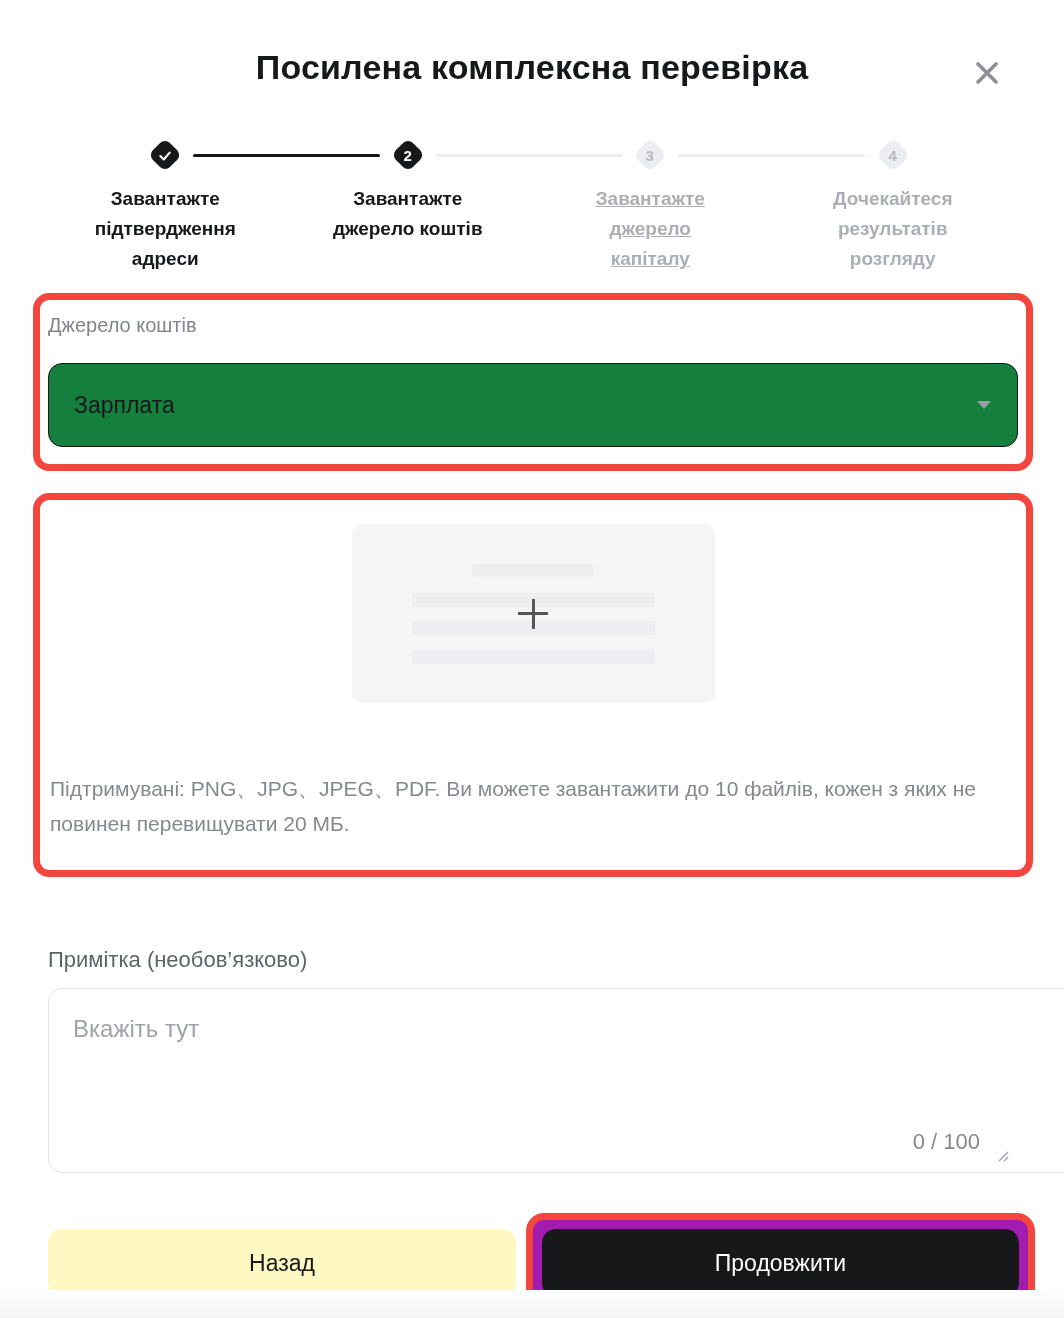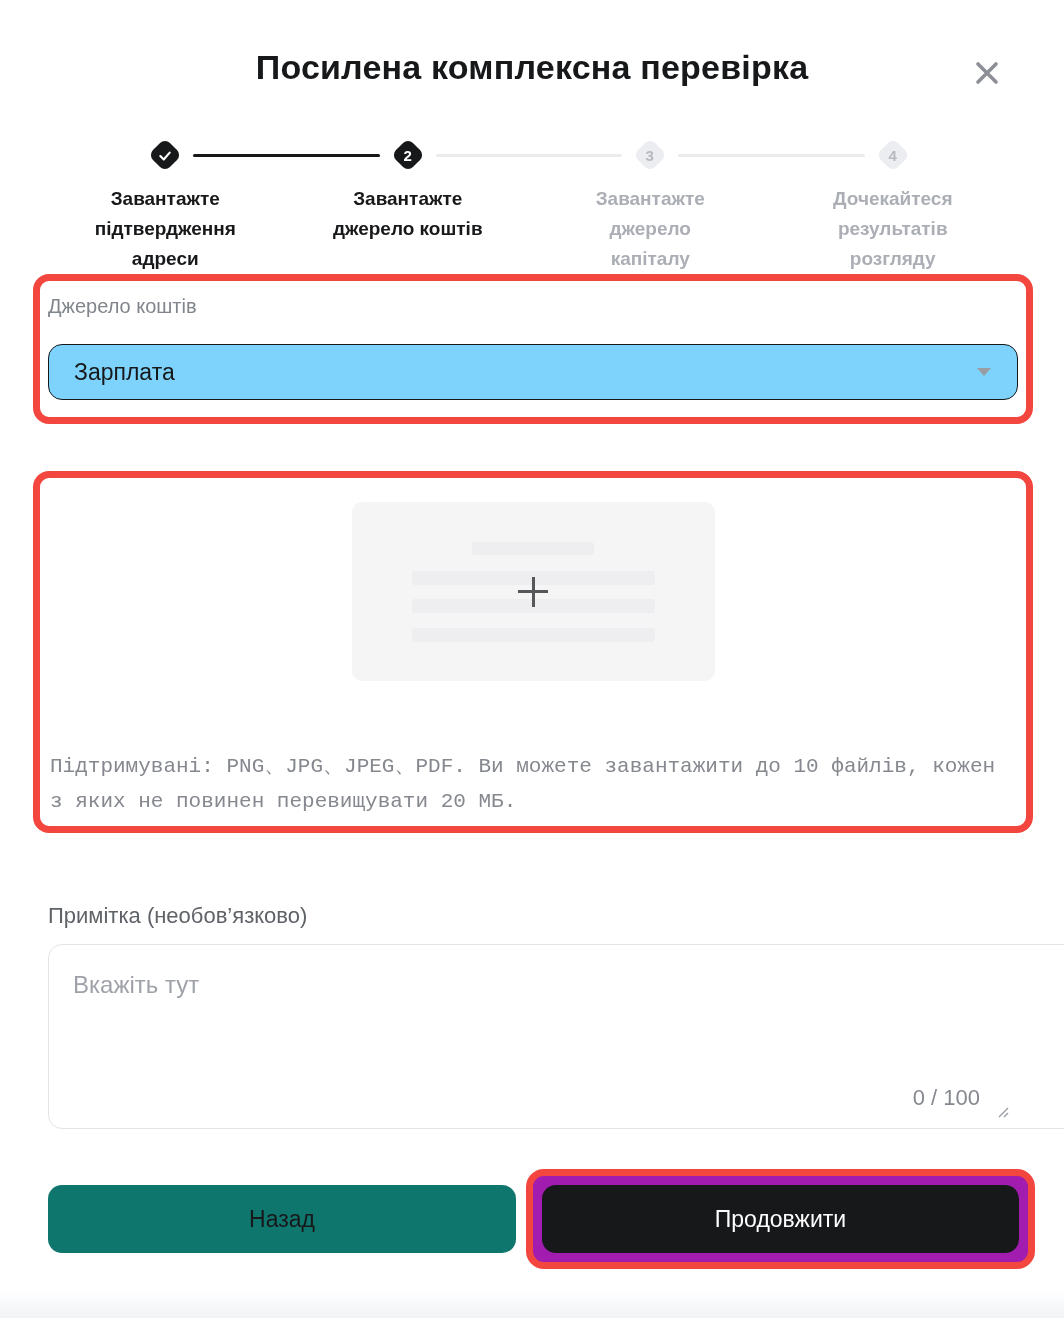--- a/index.html
+++ b/index.html
@@ -44,37 +44,37 @@
   }
   .step.upcoming .step-label { color: #abaeb4; }
   .step .connector {
     position: absolute; top: 15.5px; height: 3px; border-radius: 2px;
     left: calc(-50% + 28px); width: calc(100% - 56px); z-index: 1;
   }
   .step .connector.dark { background: #17181a; }
   .step .connector.light { background: #e9ebed; }
   .lbl-w1 { max-width: 152px; }
   .lbl-w2 { max-width: 178px; }
-  .lbl-w3 { max-width: 122px; }
+  .lbl-w3 { max-width: 122px; text-decoration: underline; }
   .lbl-w4 { max-width: 140px; }
 
   
   .hl-box {
     border: 7px solid #f2463e; border-radius: 16px; background: #ffffff;
     margin-left: 33px; margin-right: 31px;
   }
-  .hl-box.box1 { padding: 14px 8px 17px 8px; }
-  .hl-box.box2 { margin-top: 47px; padding: 24px 8px 7px 8px; font-family: Liberation Mono, monospace; }
+  .hl-box.box1 { margin-top: 19px; padding: 14px 8px 17px 8px; }
+  .hl-box.box2 { margin-top: 22px; padding: 24px 8px 29px 8px; }
 
   
   .field-label { font-size: 20px; color: #81858c; }
   .select-control {
-    margin-top: 26px; height: 56px; border: 1.5px solid #17181a; border-radius: 14px;
+    margin-top: 26px; height: 84px; border: 1.5px solid #17181a; border-radius: 14px;
     display: flex; align-items: center; justify-content: space-between;
-    padding: 0 26px 0 25px; background: #7dd3fc; cursor: pointer;
+    padding: 0 26px 0 25px; background: #15803d; cursor: pointer;
   }
   .select-value { font-size: 23px; color: #17181a; }
   .caret-down {
     width: 0; height: 0; border-left: 7px solid transparent; border-right: 7px solid transparent;
     border-top: 8px solid #9a9da3;
   }
 
   
   .upload-tile {
     position: relative; width: 363px; height: 179px; margin: 0 auto;
@@ -104,21 +104,21 @@
   .note-input::placeholder { color: #9fa2a8; }
   .char-counter { position: absolute; right: 36px; bottom: 18px; font-size: 22px; color: #85888e; }
   .resize-grip { position: absolute; right: 7px; bottom: 7px; }
 
   
   .actions { display: flex; align-items: center; margin: 40px 29px 0 48px; }
   .btn {
     border: none; border-radius: 14px; height: 68px; font-size: 23px; font-weight: 500;
     font-family: "Liberation Sans", "DejaVu Sans", sans-serif; cursor: pointer;
   }
-  .btn-back { width: 468px; background: #0f766e; color: #17181a; }
+  .btn-back { width: 468px; background: #fef9c3; color: #17181a; }
   .continue-outline {
     flex: 1; margin-left: 10px; border: 7px solid #f2463e; border-radius: 18px;
     padding: 9px; background: #a21caf;
   }
   .btn-continue { width: 100%; background: #17181a; color: #ffffff; }
 
   .bottom-strip {
     position: absolute; left: 0; right: 0; bottom: 0; height: 28px;
     background: linear-gradient(#ffffff, #f1f3f5);
   }

